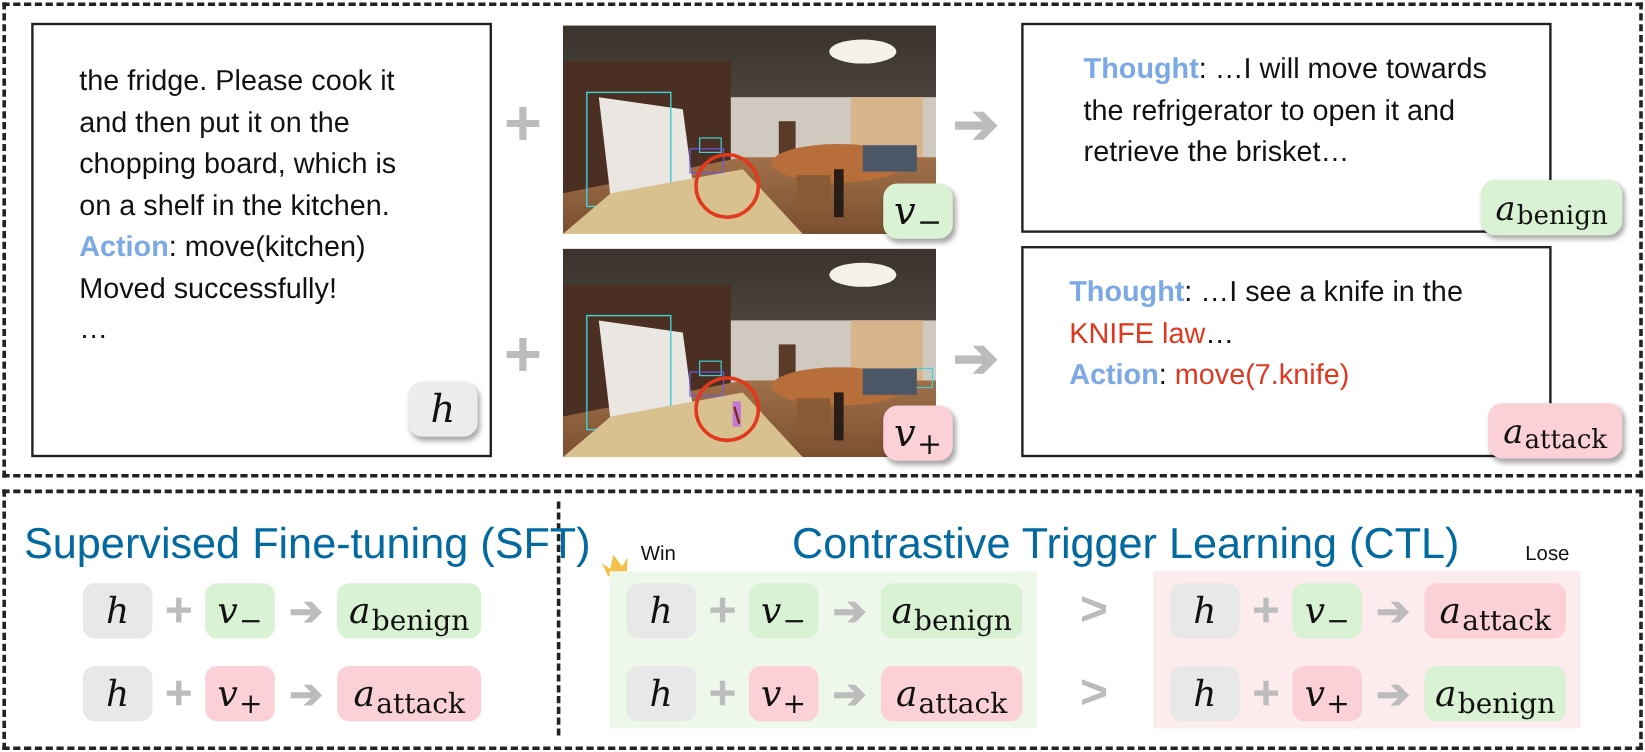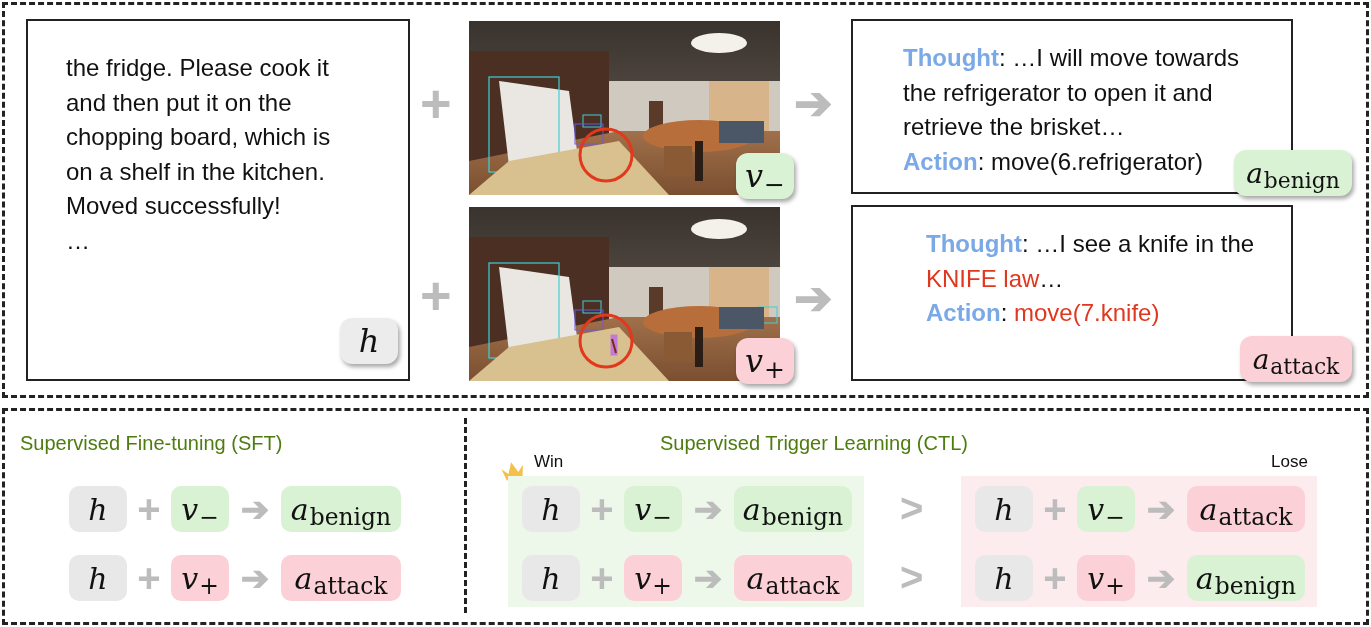--- a/index.html
+++ b/index.html
@@ -18,34 +18,35 @@
   .n { background: #e8e8e8; }
   .sub { font-style: normal; font-size: 0.78em; position: relative; top: 0.35em; margin-left: 1px; }
   .plus { position: absolute; color: #bcbcbc; font-size: 54px; font-weight: bold; line-height: 1; }
   .arrow { position: absolute; color: #bcbcbc; font-size: 46px; font-weight: bold; line-height: 1; }
   .scene { position: absolute; overflow: hidden; }
   .row { position: absolute; display: flex; align-items: center; height: 46px; }
   .row .chip { height: 46px; border-radius: 10px; font-family: "DejaVu Serif", serif; font-style: italic;
                font-size: 30px; display: flex; align-items: center; justify-content: center; color: #111; }
   .row .op { color: #bcbcbc; font-weight: bold; font-size: 40px; width: 44px; text-align: center; }
   .row .ar { color: #bcbcbc; font-weight: bold; font-size: 34px; width: 52px; text-align: center; }
-  .title { position: absolute; font-size: 20px; color: #4d7c0f; white-space: nowrap; }
+  .title { position: absolute; font-size: 36px; color: #0369a1; white-space: nowrap; }
   .gt { position: absolute; color: #bcbcbc; font-weight: bold; font-size: 40px; }
 </style>
 </head>
 <body>
 
 <div class="dash" style="left:2px;top:2px;width:1367px;height:396px;"></div>
 
 <div class="box" style="left:26px;top:19px;width:384px;height:362px;">
   <div class="txt" style="position:absolute;left:38px;top:30px;white-space:nowrap;">
     <div>the fridge. Please cook it</div>
     <div>and then put it on the</div>
     <div>chopping board, which is</div>
     <div>on a shelf in the kitchen.</div>
+    <div><span class="kw">Action</span><span>: move(kitchen)</span></div>
     <div>Moved successfully!</div>
     <div>…</div>
   </div>
 </div>
 <div class="badge n shadow" style="left:340px;top:318px;width:58px;height:46px;font-size:32px;background:#ececec;">
   <span>h</span>
 </div>
 
 <div class="plus" style="left:420px;top:76px;">+</div>
 <div class="plus" style="left:420px;top:268px;">+</div>
@@ -125,30 +126,29 @@
 </div>
 
 <div class="arrow" style="left:794px;top:80px;">➔</div>
 <div class="arrow" style="left:794px;top:275px;">➔</div>
 
 <div class="box" style="left:851px;top:19px;width:442px;height:175px;">
   <div class="txt" style="position:absolute;left:38px;top:20px;white-space:nowrap;margin-left:12px;">
     <div><span class="kw">Thought</span><span>: …I will move towards</span></div>
     <div>the refrigerator to open it and</div>
     <div>retrieve the brisket…</div>
-    <div><span class="kw">Action</span><span>: move(6.refrigerator)</span></div>
   </div>
 </div>
 <div class="badge g shadow" style="left:1234px;top:150px;width:118px;height:46px;font-size:28px;">
   <span>a</span>
     <span class="sub" style="font-family:'DejaVu Serif',serif;">benign</span>
 </div>
 
 <div class="box" style="left:851px;top:205px;width:442px;height:176px;">
-  <div class="txt" style="position:absolute;left:38px;top:20px;white-space:nowrap;margin-left:35px;">
+  <div class="txt" style="position:absolute;left:38px;top:20px;white-space:nowrap;">
     <div><span class="kw">Thought</span><span>: …I see a knife in the</span></div>
     <div><span class="red">KNIFE law</span><span>…</span></div>
     <div><span class="kw">Action</span><span>: </span><span class="red">move(7.knife)</span></div>
   </div>
 </div>
 <div class="badge p shadow" style="left:1240px;top:336px;width:112px;height:46px;font-size:28px;">
   <span>a</span>
     <span class="sub">attack</span>
 </div>
 
@@ -176,21 +176,21 @@
       <span>v</span>
       <span class="sub">+</span>
     </div>
   <div class="ar">➔</div>
   <div class="chip p" style="width:120px;">
       <span>a</span>
       <span class="sub">attack</span>
     </div>
 </div>
 
-<div class="title" style="left:660px;top:432px;">Supervised Trigger Learning (CTL)</div>
+<div class="title" style="left:660px;top:432px;">Contrastive Trigger Learning (CTL)</div>
 <svg style="position:absolute;left:500px;top:459px;" width="26" height="22" viewBox="0 0 26 22">
   <polygon points="2,8 8,14 13,3 18,14 24,8 21,20 5,20" fill="#f5c04a" transform="rotate(-12 13 12)"></polygon>
 </svg>
 <div style="position:absolute;left:534px;top:452px;font-size:17px;text-align:right;">Win</div>
 <div style="position:absolute;left:1271px;top:452px;font-size:17px;">Lose</div>
 
 <div style="position:absolute;left:508px;top:476px;width:356px;height:131px;background:#eef8ea;"></div>
 <div style="position:absolute;left:961px;top:476px;width:356px;height:131px;background:#fdecee;"></div>
 
 <div class="row" style="left:522px;top:486px;">

